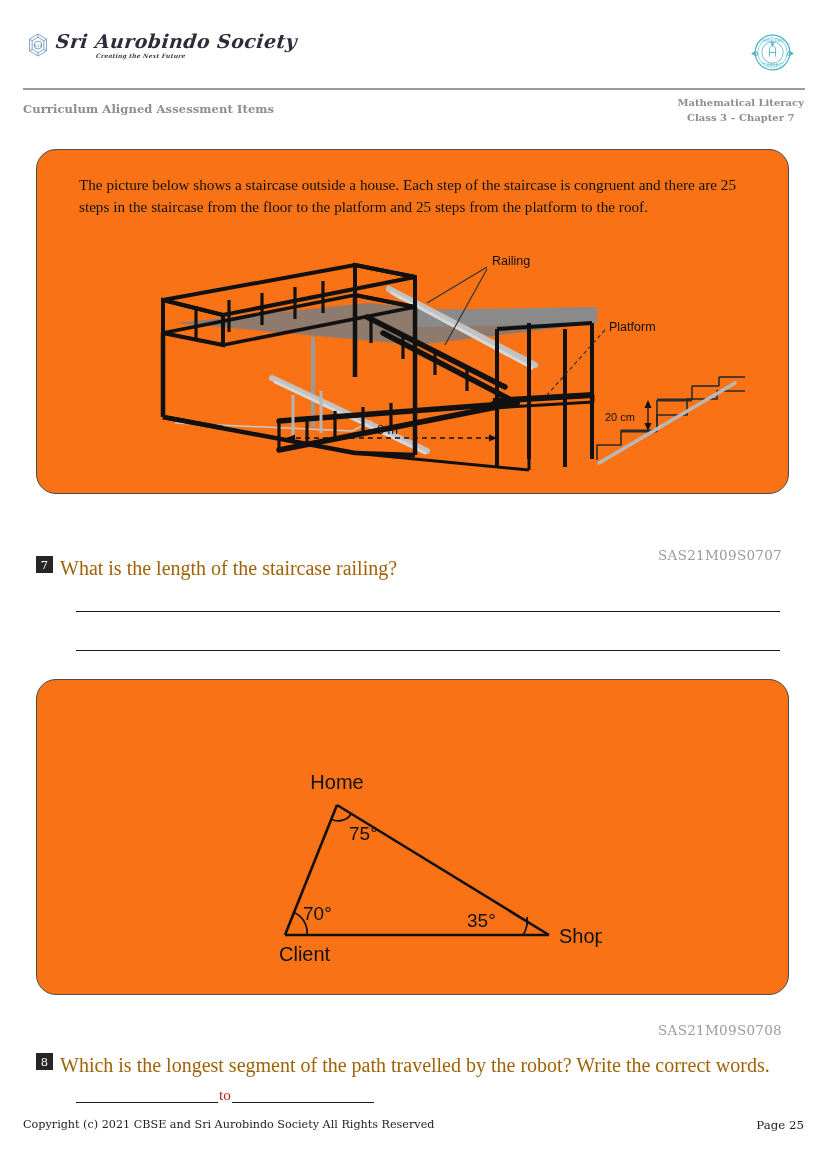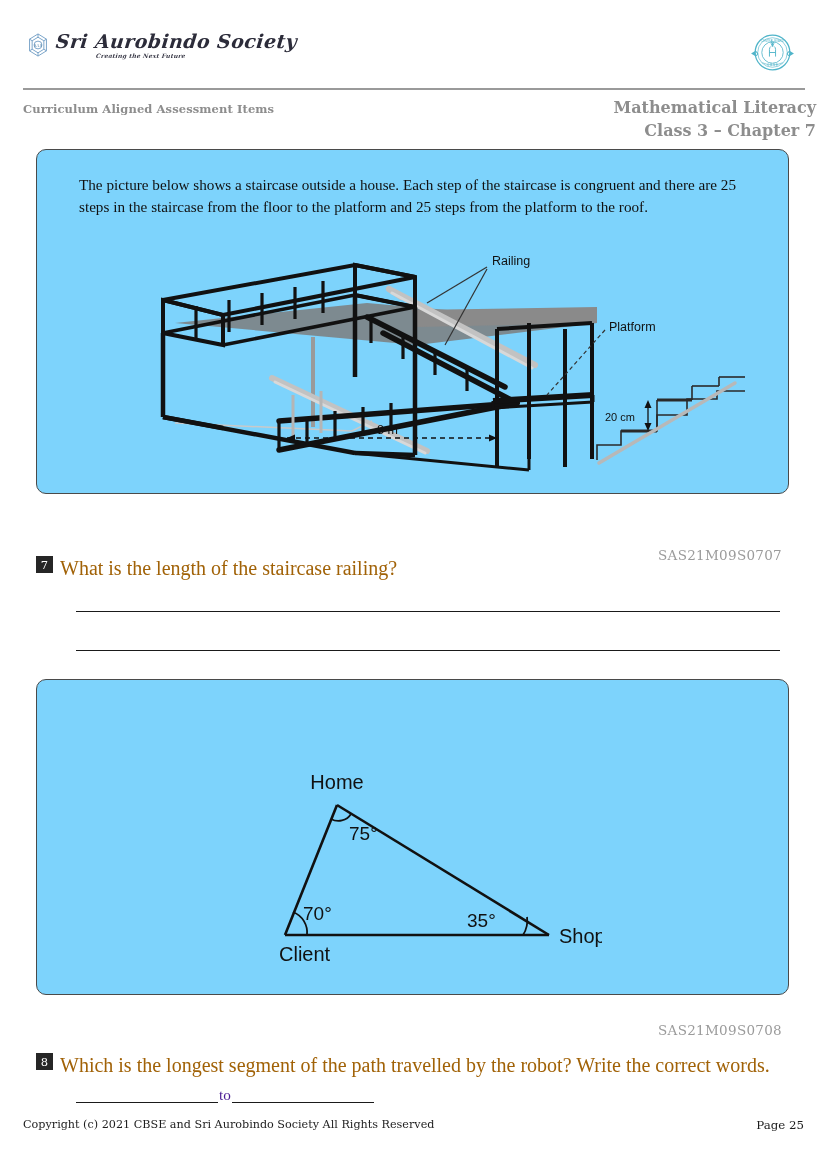--- a/index.html
+++ b/index.html
@@ -67,38 +67,38 @@
     position: absolute;
     left: 23px; top: 102px;
     font-family: "DejaVu Serif", serif;
     font-weight: 700;
     font-size: 11.5px;
     color: #8d8d8d;
     letter-spacing: 0.1px;
   }
   .header-right-label {
     position: absolute;
-    right: 11px; top: 96px;
-    text-align: right;
+    right: 23px; top: 96px;
+    text-align: center;
     font-family: "DejaVu Serif", serif;
     font-weight: 700;
-    font-size: 16px;
+    font-size: 10px;
     color: #8d8d8d;
     line-height: 1.45;
   }
 
   
   .stimulus {
     position: absolute;
     left: 36px;
     width: 753px;
     border: 1.4px solid #4a4a4a;
-    border-radius: 10px;
+    border-radius: 20px;
     box-sizing: border-box;
-    background: #7dd3fc;
+    background: #f97316;
   }
   #stimulus-1 { top: 149px; height: 345px; }
   #stimulus-2 { top: 679px; height: 316px; }
 
   .stimulus-text {
     position: absolute;
     left: 42px;
     top: 24px;
     width: 680px;
     font-size: 15.2px;
@@ -163,21 +163,21 @@
   #answer-line-2 { top: 650px; }
 
   .fill-blank-row {
     position: absolute;
     left: 76px;
     top: 1087px;
     width: 400px;
     display: flex;
     align-items: flex-start;
     font-size: 15.2px;
-    color: #4c1d95;
+    color: #b91c1c;
   }
   .blank-seg {
     display: inline-block;
     border-bottom: 1.4px solid #1a1a1a;
     height: 15px;
   }
   .blank-a { width: 142px; }
   .blank-b { width: 142px; }
   .blank-word { padding: 0 1px; line-height: 1; }
 

